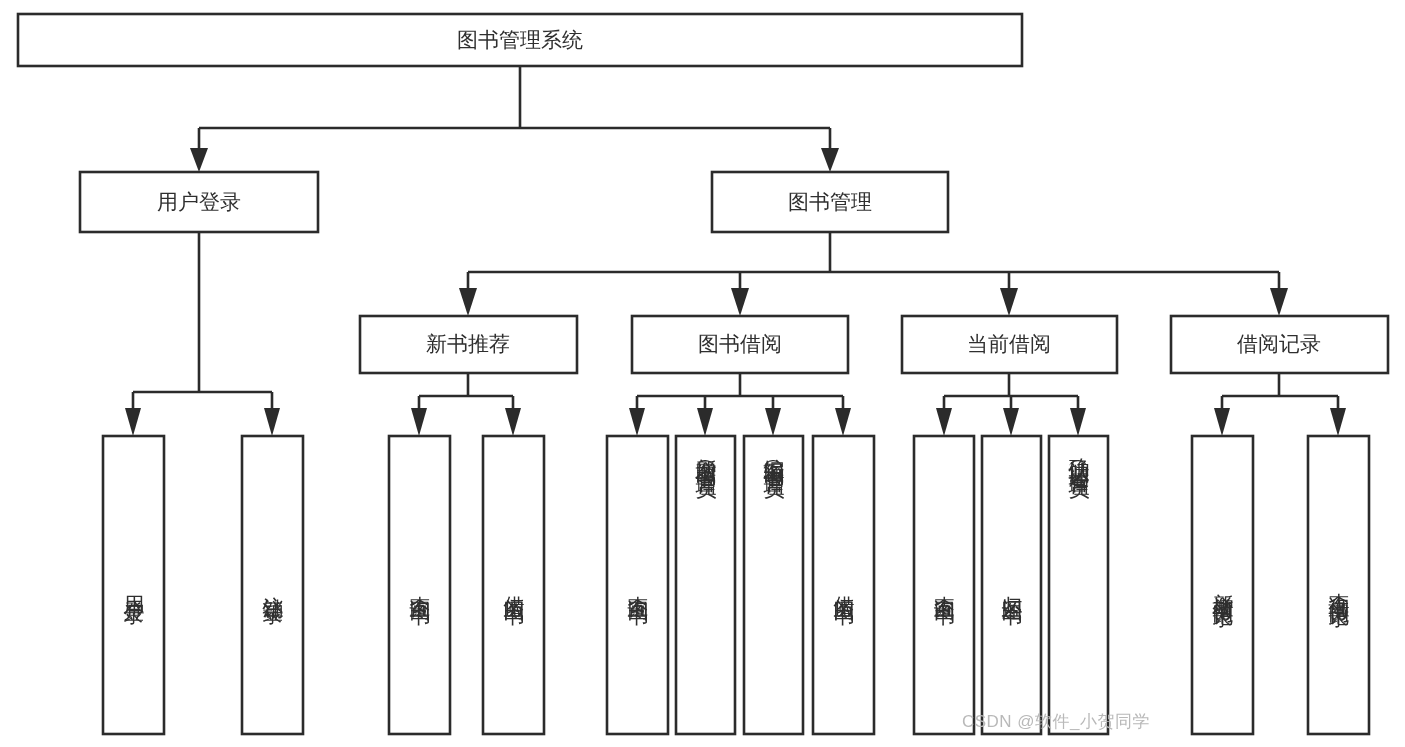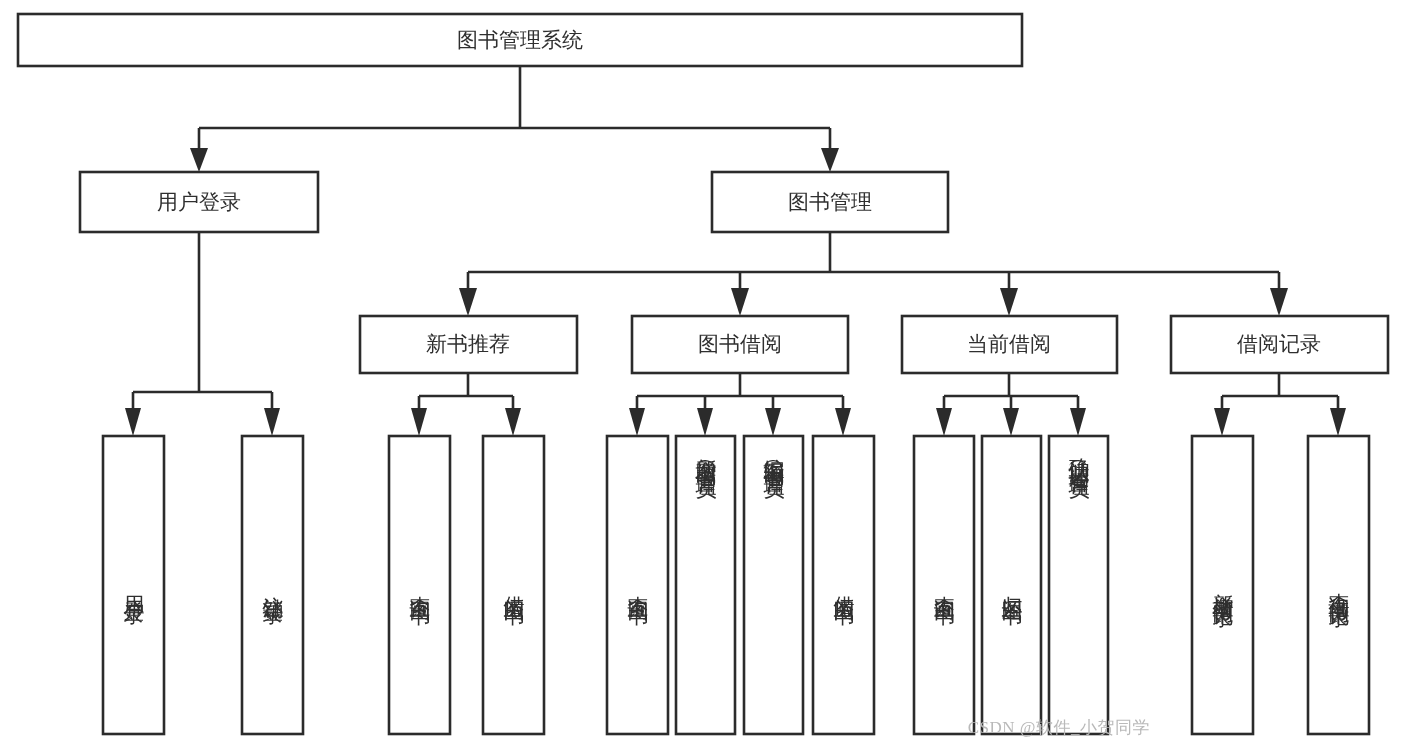--- a/index.html
+++ b/index.html
@@ -63,22 +63,22 @@
     font-family: "DejaVu Sans", "Liberation Sans", sans-serif;
     font-size: 21px;
     line-height: 1.0;
     color: #2f2f2f;
     letter-spacing: 3px;
     white-space: nowrap;
   }
   #watermark {
     position: absolute;
     right: 8px;
-    bottom: 8px;
-    font-family: Liberation Serif, serif;
+    bottom: 14px;
+    font-family: Liberation Sans, sans-serif;
     font-size: 17px;
     color: #b9b9b9;
     letter-spacing: 0.5px;
     white-space: nowrap;
   }
 </style>
 </head>
 <body>
 
 <div id="diagram-root">

